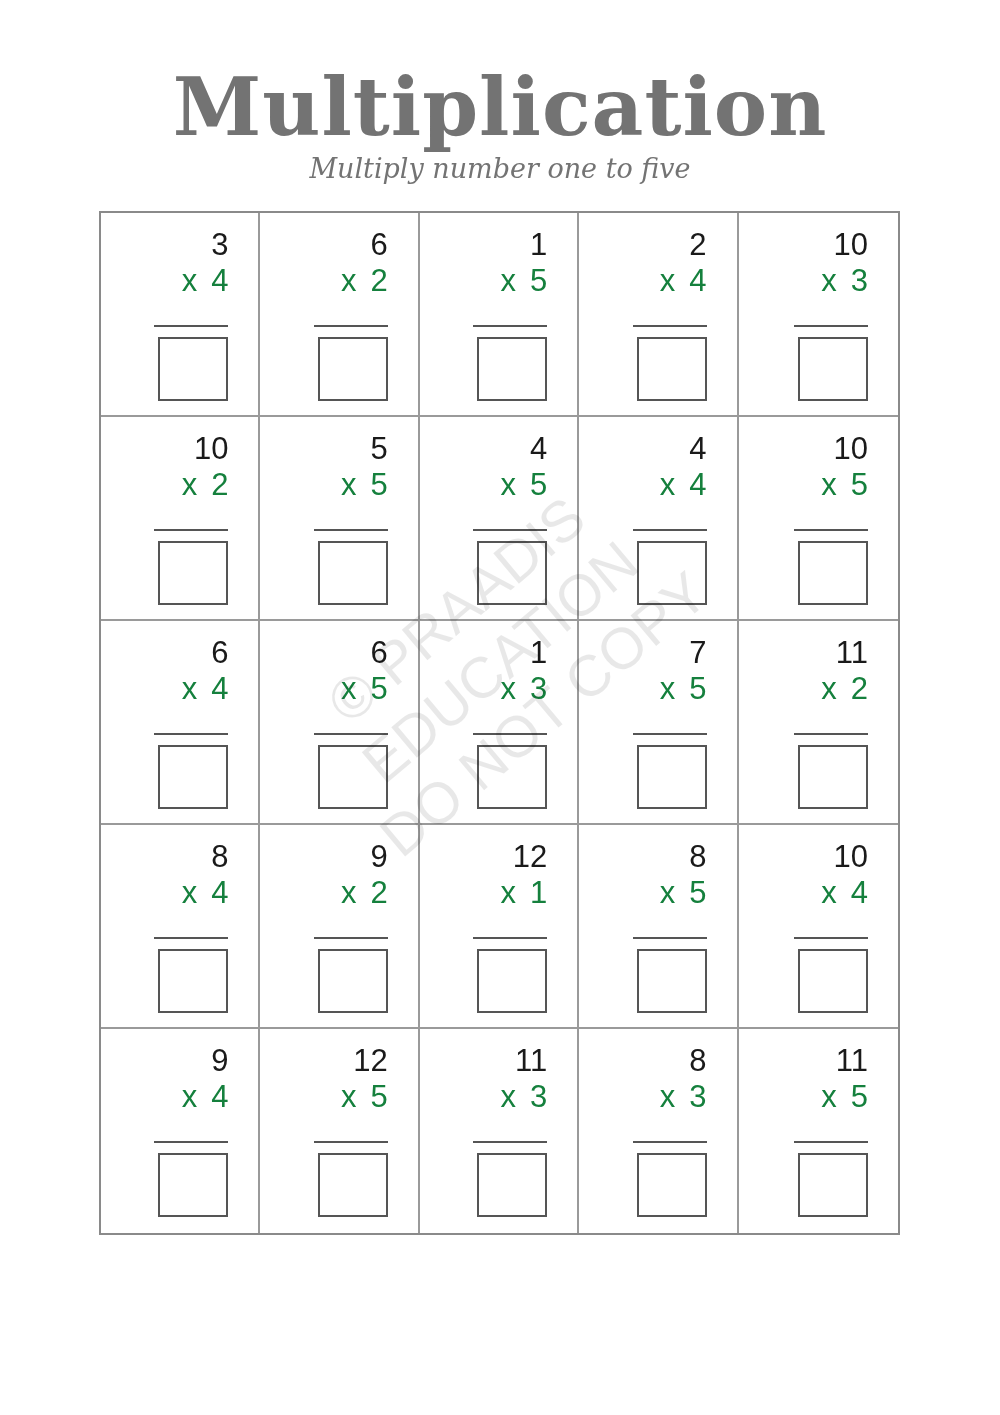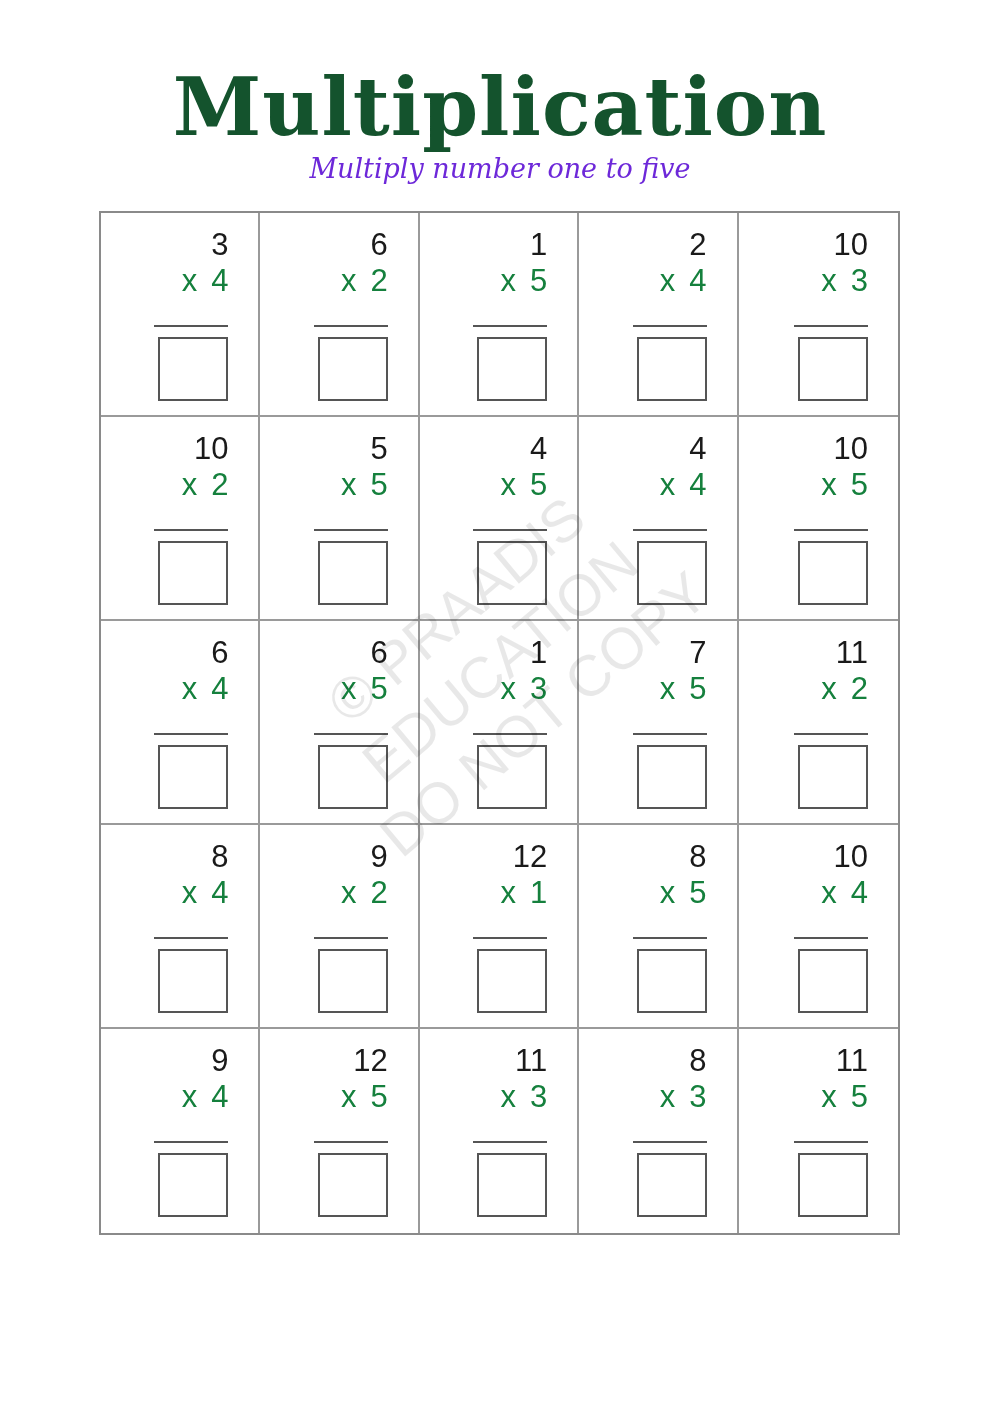--- a/index.html
+++ b/index.html
@@ -1,24 +1,24 @@
 <!DOCTYPE html>
 <html><head>
 <meta charset="utf-8">
 <style>
   html, body { margin: 0; padding: 0; background: #ffffff; }
   body { width: 1000px; height: 1415px; position: relative; overflow: hidden; font-family: "Liberation Sans", sans-serif; }
   .title {
     position: absolute; left: 0; right: 0; top: 62px; text-align: center;
     font-family: "DejaVu Serif", serif; font-weight: bold; font-size: 80px; line-height: 90px;
-    color: #14532d; letter-spacing: 1px;
+    color: #737373; letter-spacing: 1px;
   }
   .subtitle {
     position: absolute; left: 0; right: 0; top: 152px; text-align: center;
-    font-family: "DejaVu Serif", serif; font-style: italic; font-size: 27px; line-height: 34px; color: #6d28d9;
+    font-family: "DejaVu Serif", serif; font-style: italic; font-size: 27px; line-height: 34px; color: #737373;
   }
   .grid {
     position: absolute; left: 99px; top: 211px; width: 801px; height: 1024px;
     display: grid; grid-template-columns: repeat(5, 1fr); grid-template-rows: repeat(5, 1fr);
     border: 2px solid #8a8a8a; box-sizing: border-box;
   }
   .cell {
     position: relative; border-right: 2px solid #9a9a9a; border-bottom: 2px solid #9a9a9a;
   }
   .cell:nth-child(5n) { border-right: none; }

